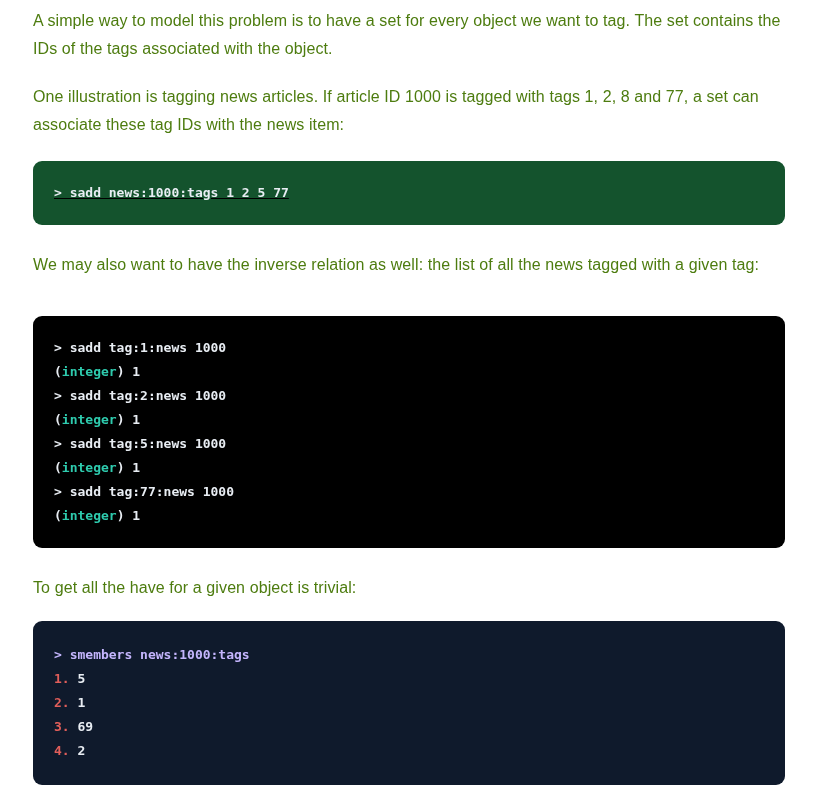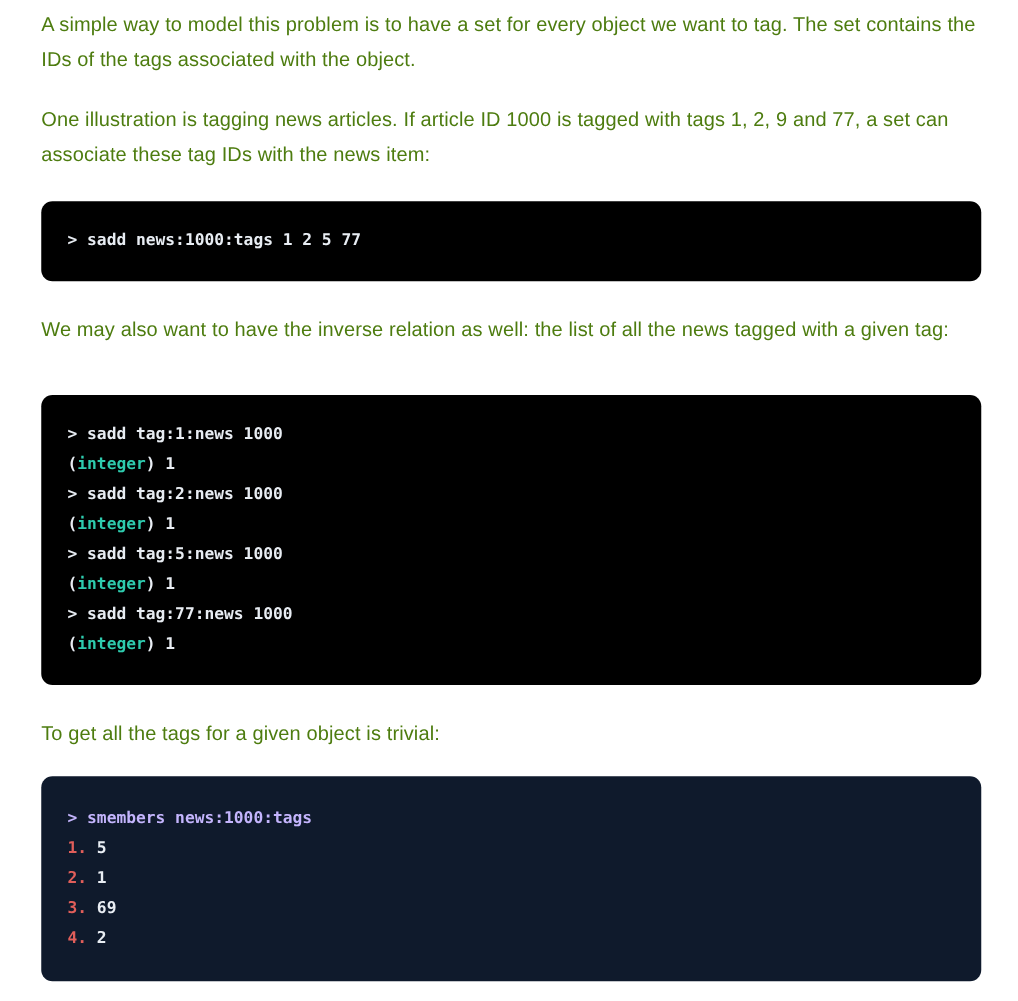--- a/index.html
+++ b/index.html
@@ -40,40 +40,40 @@
     font-weight: bold;
   }
 </style>
 </head>
 <body>
 
 <main class="content">
 
   <p class="para p1">A simple way to model this problem is to have a set for every object we want to tag. The set contains the IDs of the tags associated with the object.</p>
 
-  <p class="para p2">One illustration is tagging news articles. If article ID 1000 is tagged with tags 1, 2, 9 and 77, a set can associate these tag IDs with the news item:</p>
+  <p class="para p2">One illustration is tagging news articles. If article ID 1000 is tagged with tags 1, 2, 8 and 77, a set can associate these tag IDs with the news item:</p>
 
-  <div class="codeblock cb1" style="background: #000000; text-decoration: underline;">
+  <div class="codeblock cb1" style="background: #14532d; text-decoration: underline;">
       <div class="code-line"><span style="color: rgb(232, 237, 243);">&gt; sadd news:1000:tags 1 2 5 77</span></div>
     </div>
 
   <p class="para p3">We may also want to have the inverse relation as well: the list of all the news tagged with a given tag:</p>
 
   <div class="codeblock cb2" style="background: #000000;">
       <div class="code-line"><span style="color: rgb(232, 237, 243);">&gt; sadd tag:1:news 1000</span></div>
       <div class="code-line"><span style="color: rgb(232, 237, 243);">(</span><span style="color: rgb(46, 203, 174);">integer</span><span style="color: rgb(232, 237, 243);">) 1</span></div>
       <div class="code-line"><span style="color: rgb(232, 237, 243); text-align: right;">&gt; sadd tag:2:news 1000</span></div>
       <div class="code-line"><span style="color: rgb(232, 237, 243);">(</span><span style="color: rgb(46, 203, 174);">integer</span><span style="color: rgb(232, 237, 243);">) 1</span></div>
       <div class="code-line"><span style="color: rgb(232, 237, 243);">&gt; sadd tag:5:news 1000</span></div>
       <div class="code-line"><span style="color: rgb(232, 237, 243);">(</span><span style="color: rgb(46, 203, 174);">integer</span><span style="color: rgb(232, 237, 243);">) 1</span></div>
       <div class="code-line"><span style="color: rgb(232, 237, 243);">&gt; sadd tag:77:news 1000</span></div>
       <div class="code-line"><span style="color: rgb(232, 237, 243);">(</span><span style="color: rgb(46, 203, 174);">integer</span><span style="color: rgb(232, 237, 243);">) 1</span></div>
     </div>
 
-  <p class="para p4">To get all the tags for a given object is trivial:</p>
+  <p class="para p4">To get all the have for a given object is trivial:</p>
 
   <div class="codeblock cb3" style="background: rgb(15, 26, 44);">
       <div class="code-line"><span style="color: #c4b5fd;">&gt; smembers news:1000:tags</span></div>
       <div class="code-line"><span style="color: rgb(224, 94, 90);">1.</span><span style="color: rgb(232, 237, 243);"> 5</span></div>
       <div class="code-line"><span style="color: rgb(224, 94, 90);">2.</span><span style="color: rgb(232, 237, 243);"> 1</span></div>
       <div class="code-line"><span style="color: rgb(224, 94, 90);">3.</span><span style="color: rgb(232, 237, 243);"> 69</span></div>
       <div class="code-line"><span style="color: rgb(224, 94, 90);">4.</span><span style="color: rgb(232, 237, 243);"> 2</span></div>
     </div>
 
 </main>

